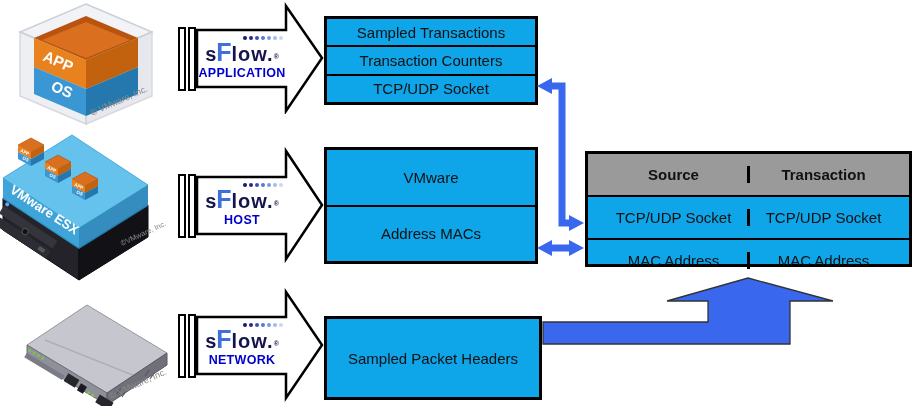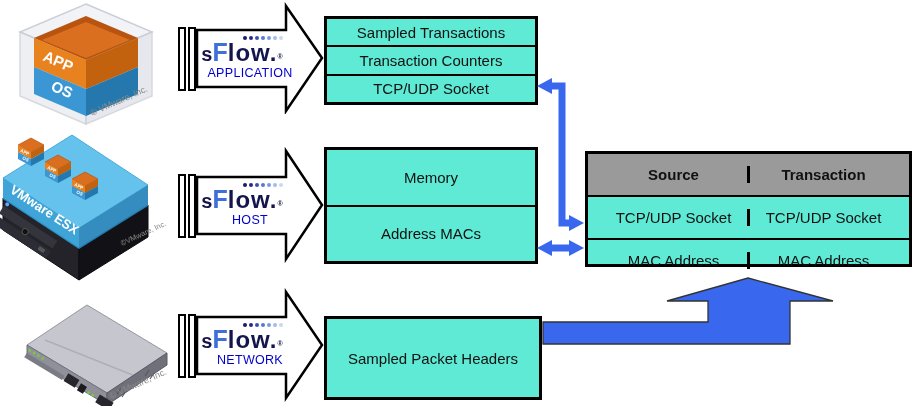--- a/index.html
+++ b/index.html
@@ -11,26 +11,26 @@
   .sflow-arrow svg{position:absolute;left:0;top:0;}
   .arrow-content{position:absolute;left:21px;top:0;width:90px;height:100%;
                  display:flex;flex-direction:column;align-items:center;justify-content:center;}
   .logo-dots{display:flex;gap:2px;align-self:flex-end;margin-right:4px;margin-bottom:1px;}
   .logo-dots i{width:4px;height:4px;border-radius:50%;display:block;}
   .ld1{background:#1b1b66;} .ld2{background:#28288a;} .ld3{background:#3c50b4;}
   .ld4{background:#5a78d0;} .ld5{background:#7e9ade;} .ld6{background:#a4bce9;} .ld7{background:#c9d8f3;}
   .logo-word{line-height:0.9;white-space:nowrap;font-weight:bold;color:#15154d;}
   .logo-s{font-size:20px;}
   .logo-f{font-size:25px;color:#3f6fd8;}
-  .logo-low{font-size:24px;letter-spacing:1px;}
+  .logo-low{font-size:20px;letter-spacing:1px;}
   .logo-reg{font-size:7px;vertical-align:2px;}
-  .arrow-label{margin-top:3px;font-size:12.5px;font-weight:normal;color:#0000cd;letter-spacing:0.3px;padding-left:16px;}
+  .arrow-label{margin-top:3px;font-size:12.5px;font-weight:bold;color:#0000cd;letter-spacing:0.3px;}
 
   
-  .tbl{position:absolute;box-sizing:border-box;border:3px solid #000;background:#5eead4;
+  .tbl{position:absolute;box-sizing:border-box;border:3px solid #000;background:#0ea5e9;
        display:flex;flex-direction:column;font-size:15px;color:#111;}
   .tbl .row{flex:1;display:flex;align-items:center;justify-content:center;}
   .tbl .row + .row{border-top:2px solid #000;}
 
   
   .ph .row{font-weight:normal;}
   .ph .hdr{background:#9a9a9a;font-weight:bold;}
   .ph .split{padding:12px;}
   .ph .cell{flex:1;height:100%;display:flex;align-items:center;justify-content:center;}
   .ph .cell + .cell{border-left:3px solid #000;}
@@ -197,21 +197,21 @@
     </div>
   </div>
 
   <div class="tbl" style="left:324px;top:16px;width:214px;height:89px;">
     <div class="row">Sampled Transactions</div>
     <div class="row">Transaction Counters</div>
     <div class="row">TCP/UDP Socket</div>
   </div>
 
   <div class="tbl" style="left:324px;top:147px;width:214px;height:117px;">
-    <div class="row">Memory</div>
+    <div class="row">VMware</div>
     <div class="row">Address MACs</div>
   </div>
 
   <div class="tbl" style="left:324px;top:316px;width:218px;height:84px;">
     <div class="row">Sampled Packet Headers</div>
   </div>
 
   <div class="tbl ph" style="left:585px;top:151px;width:327px;height:116px;">
     <div class="row hdr split">
       <div class="cell">Source</div>

